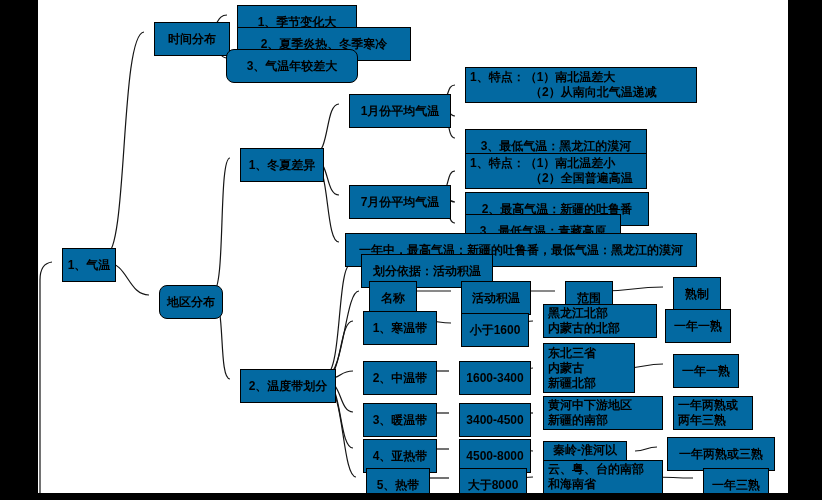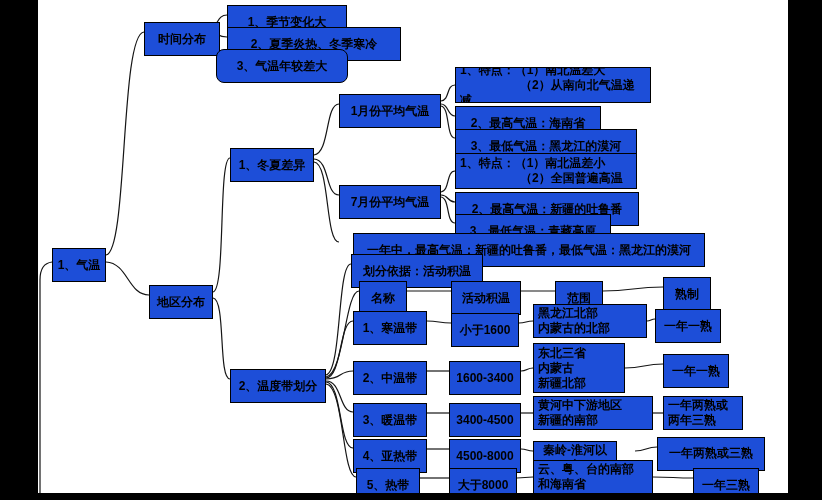--- a/index.html
+++ b/index.html
@@ -9,25 +9,25 @@
     color:#000;
   }
   .bar { position:absolute; background:#000; z-index:5; }
   .bar-left   { left:0; top:0; width:38px; height:500px; }
   .bar-right  { right:0; top:0; width:34px; height:500px; }
   .bar-bottom { left:0; bottom:0; width:822px; height:7px; }
   svg.connectors { position:absolute; left:0; top:0; z-index:1; }
   svg.connectors path { fill:none; stroke:#151515; stroke-width:1.2; }
   .box {
     position:absolute; z-index:2; box-sizing:border-box;
-    border:1px solid #000; background:#1d4ed8;
+    border:1px solid #000; background:#0369a1;
     font-size:12px; line-height:15px; font-weight:600;
     white-space:pre-line; text-align:center;
     display:flex; align-items:center; justify-content:center;
-    padding:16px 4px; overflow:hidden;
+    padding:16px 4px; overflow:hidden;margin-left:10px;
   }
   .box.left { text-align:left; justify-content:flex-start; }
 </style>
 </head>
 <body>
 
 <div class="stage">
 
   <svg class="connectors" width="822" height="500">
     <path d="M 52 262 C 44 263 40 270 40 280 L 40 493"></path>
@@ -74,37 +74,36 @@
     <path d="M 653 477 C 673 477 673 478 693 478"></path>
   </svg>
 
   <div class="box" style="left:52px; top:248px; width:54px; height:22px;">1、气温</div>
 
   <div class="box" style="left:144px; top:22px; width:76px; height:20px;">时间分布</div>
   <div class="box" style="left:227px; top:5px; width:120px; height:19px;">1、季节变化大</div>
   <div class="box" style="left:227px; top:27px; width:174px; height:19px;">2、夏季炎热、冬季寒冷</div>
   <div class="box" style="left:216px; top:49px; width:132px; height:25px;border-radius:8px;">3、气温年较差大</div>
 
-  <div class="box" style="left:149px; top:285px; width:64px; height:20px;">地区分布</div>
+  <div class="box" style="left:149px; top:285px; width:64px; height:20px;border-radius:8px;">地区分布</div>
 
   <div class="box" style="left:230px; top:148px; width:84px; height:20px;">1、冬夏差异</div>
 
   <div class="box" style="left:339px; top:94px; width:102px; height:19px;">1月份平均气温</div>
-  <div class="box left" style="left:455px; top:67px; width:196px; height:36px;">1、特点：（1）南北温差大
+  <div class="box left" style="left:455px; top:67px; width:232px; height:36px;">1、特点：（1）南北温差大
 　　　　　（2）从南向北气温递减</div>
-  <div class="box" style="left:455px; top:106px; width:146px; height:19px;">2、最高气温：海南省</div>
   <div class="box" style="left:455px; top:129px; width:182px; height:19px;">3、最低气温：黑龙江的漠河</div>
 
   <div class="box" style="left:339px; top:185px; width:102px; height:19px;">7月份平均气温</div>
   <div class="box left" style="left:455px; top:153px; width:182px; height:36px;">1、特点：（1）南北温差小
 　　　　　（2）全国普遍高温</div>
   <div class="box" style="left:455px; top:192px; width:184px; height:19px;">2、最高气温：新疆的吐鲁番</div>
   <div class="box" style="left:455px; top:214px; width:156px; height:19px;">3、最低气温：青藏高原</div>
 
-  <div class="box" style="left:353px; top:233px; width:352px; height:27px;">一年中，最高气温：新疆的吐鲁番，最低气温：黑龙江的漠河</div>
+  <div class="box" style="left:335px; top:233px; width:352px; height:27px;">一年中，最高气温：新疆的吐鲁番，最低气温：黑龙江的漠河</div>
 
   <div class="box" style="left:230px; top:369px; width:96px; height:20px;">2、温度带划分</div>
 
   <div class="box" style="left:351px; top:254px; width:132px; height:19px;">划分依据：活动积温</div>
 
   <div class="box" style="left:359px; top:281px; width:48px; height:19px;">名称</div>
   <div class="box" style="left:451px; top:281px; width:70px; height:19px;">活动积温</div>
   <div class="box" style="left:555px; top:281px; width:48px; height:19px;">范围</div>
   <div class="box" style="left:663px; top:277px; width:48px; height:19px;">熟制</div>
 
@@ -124,21 +123,21 @@
   <div class="box" style="left:353px; top:403px; width:74px; height:19px;">3、暖温带</div>
   <div class="box" style="left:449px; top:403px; width:72px; height:19px;">3400-4500</div>
   <div class="box left" style="left:533px; top:396px; width:120px; height:34px;">黄河中下游地区
 新疆的南部</div>
   <div class="box left" style="left:663px; top:396px; width:80px; height:34px;">一年两熟或
 两年三熟</div>
 
   <div class="box" style="left:353px; top:439px; width:74px; height:19px;">4、亚热带</div>
   <div class="box" style="left:449px; top:439px; width:72px; height:19px;">4500-8000</div>
   <div class="box" style="left:533px; top:441px; width:84px; height:19px;">秦岭-淮河以南</div>
-  <div class="box" style="left:657px; top:437px; width:108px; height:19px;font-family:Liberation Mono, monospace;">一年两熟或三熟</div>
+  <div class="box" style="left:657px; top:437px; width:108px; height:19px;">一年两熟或三熟</div>
 
   <div class="box" style="left:356px; top:468px; width:64px; height:19px;">5、热带</div>
   <div class="box" style="left:449px; top:468px; width:68px; height:19px;">大于8000</div>
   <div class="box left" style="left:533px; top:460px; width:120px; height:34px;">云、粤、台的南部
 和海南省</div>
   <div class="box" style="left:693px; top:468px; width:66px; height:19px;">一年三熟</div>
 
   <div class="bar bar-left"></div>
   <div class="bar bar-right"></div>
   <div class="bar bar-bottom"></div>

